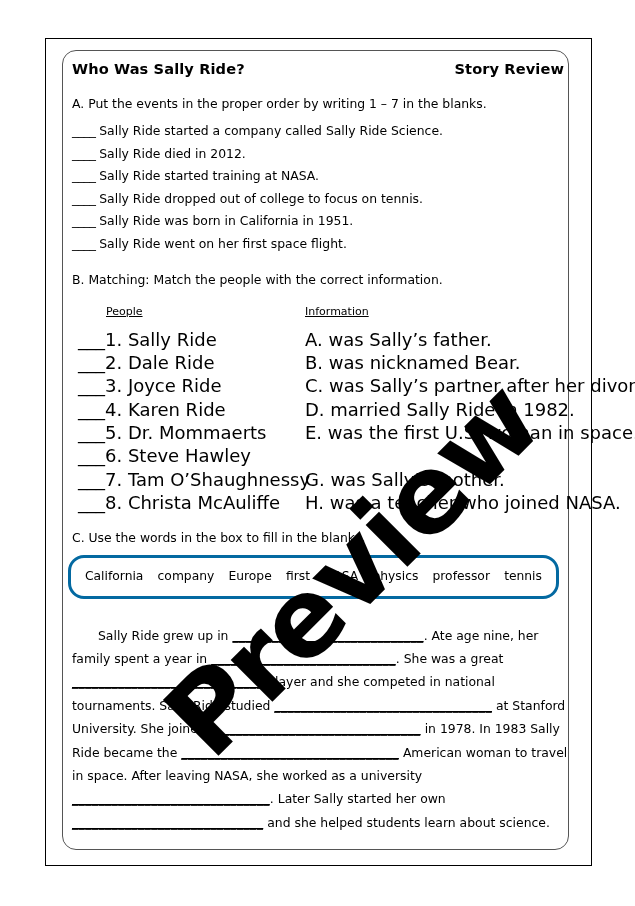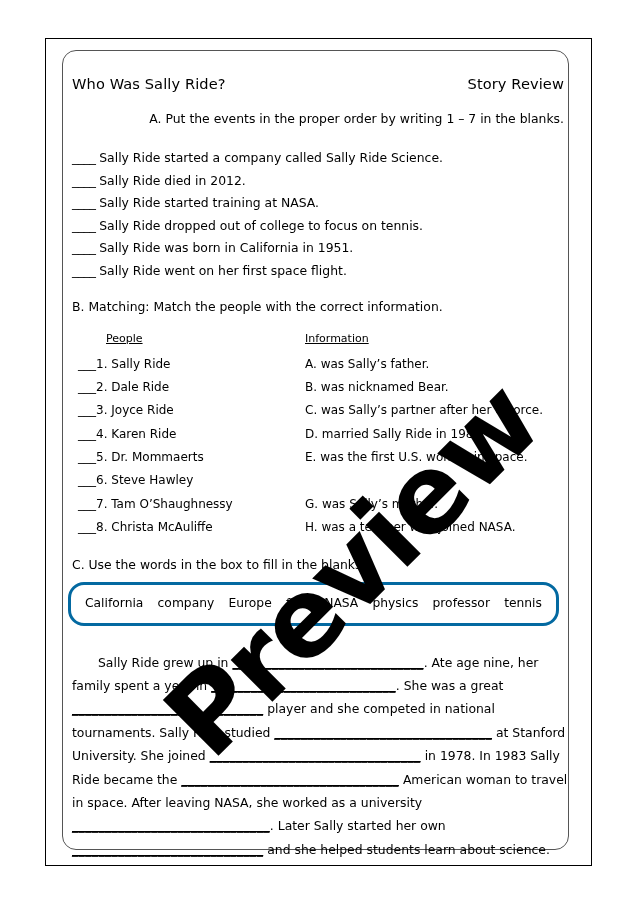--- a/index.html
+++ b/index.html
@@ -47,36 +47,34 @@
     width: 492px;
     height: 790px;
     font-size: 12.4px;
     line-height: 1.0;
   }
 
   .header-row {
     display: flex;
     justify-content: space-between;
     align-items: baseline;
-    font-weight: normal;
+    font-weight: bold;
     font-size: 14.6px;
     padding-top: 6px;
-    margin-top: 15px;
   }
   .header-title { letter-spacing: 0.1px; }
   .header-sub { letter-spacing: 0.1px; }
 
   .instruction {
     margin-top: 21px;
     font-size: 12.4px;
-    text-align: right;
   }
 
   .event-list {
-    margin-top: 27px;
+    margin-top: 15px;
   }
   .event-item {
     margin-bottom: 10.2px;
     font-size: 12.4px;
     white-space: pre;
   }
   .blank-sm { letter-spacing: -0.3px; }
 
   .section-b-instruction {
     margin-top: 24px;
@@ -98,21 +96,21 @@
     position: absolute;
     left: 233px;
     text-decoration: underline;
     font-size: 11px;
   }
 
   .match-rows { margin-top: 8px; position: relative; }
   .match-row {
     position: relative;
     height: 23.3px;
-    font-size: 12px;
+    font-size: 18px;
   }
   .match-row .left {
     position: absolute;
     left: 6px;
     white-space: pre;
   }
   .match-row .right {
     position: absolute;
     left: 233px;
     white-space: pre;

